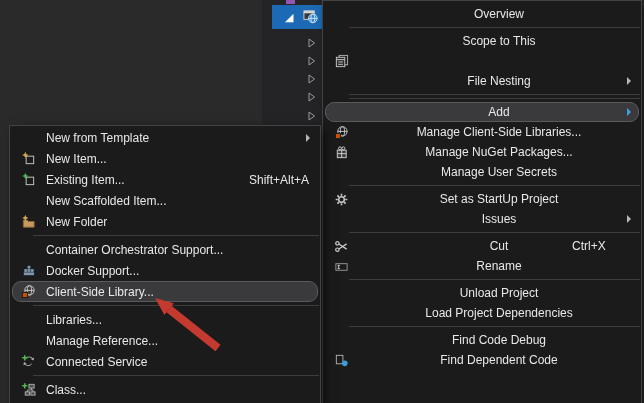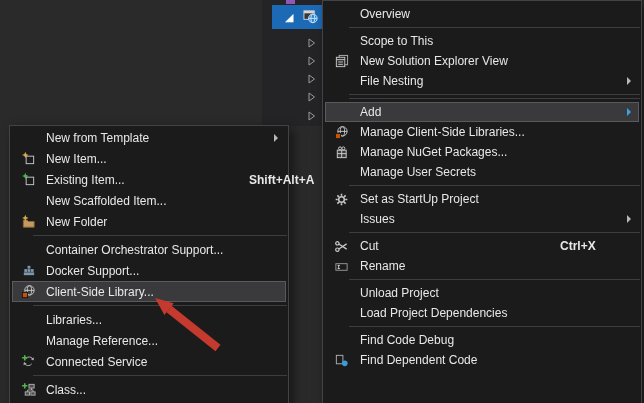--- a/index.html
+++ b/index.html
@@ -33,46 +33,47 @@
     position:absolute;left:46px;width:8px;height:10px;
   }
   
   .menu{
     position:absolute;
     background:var(--menu-bg,#1b1b1c);
     border:1px solid var(--menu-border,#434346);
     box-shadow:4px 4px 10px rgba(0,0,0,.5);
     box-sizing:border-box;
   }
-  #submenu-add{left:9px;top:125px;width:280px;padding:1px 0 3px 0;}
+  #submenu-add{left:9px;top:125px;width:312px;padding:1px 0 3px 0;}
   #context-menu{left:322px;top:0;width:320px;height:420px;padding:3px 0 0 0;}
   .menu-item{
     position:relative;display:flex;align-items:center;
     margin:0 2px;border:1px solid transparent;box-sizing:border-box;
   }
   #submenu-add .menu-item{height:21px;}
-  #context-menu .menu-item{height:20px;}
+  #context-menu .menu-item{height:20px;justify-content:center;}
   .menu-item.highlighted{
     background:var(--highlight-bg,#3a3a3d);
     border-color:var(--highlight-border,#5a5a5e);
+    border-radius:9px;
   }
   .mi-icon{
     position:absolute;left:7px;width:16px;height:16px;
     display:flex;align-items:center;justify-content:center;
   }
   .mi-label{
     color:var(--menu-text,#e8e8e8);white-space:nowrap;
   }
   #submenu-add .mi-label{margin-left:33px;}
   #context-menu .mi-label{margin-left:34px;}
   .mi-shortcut{
-    position:absolute;color:var(--menu-text,#e8e8e8);white-space:nowrap;font-weight:bold;
+    position:absolute;color:var(--menu-text,#e8e8e8);white-space:nowrap;
   }
   #submenu-add .mi-shortcut{left:236px;}
-  #context-menu .mi-shortcut{left:234px;}
+  #context-menu .mi-shortcut{left:246px;}
   .mi-arrow{
     position:absolute;right:7px;top:50%;margin-top:-4px;
     width:0;height:0;
     border-left:4px solid #b8b8b8;
     border-top:4px solid transparent;
     border-bottom:4px solid transparent;
   }
   .menu-item.highlighted .mi-arrow{border-left-color:var(--accent-blue,#3ea0e8);}
   .menu-sep{
     height:1px;background:#3d3d40;
@@ -143,21 +144,20 @@
     <div class="menu-item">
       <span class="mi-icon">
         <svg width="15" height="15" viewBox="0 0 16 16" xmlns="http://www.w3.org/2000/svg">
           <rect x="5.5" y="1.5" width="9" height="10" fill="none" stroke="#b0b0b0"></rect>
           <rect x="2.5" y="3.5" width="9" height="10" fill="#2a2a2c" stroke="#c8c8c8"></rect>
           <line x1="2.5" y1="6" x2="11.5" y2="6" stroke="#c8c8c8"></line>
           <line x1="4.5" y1="8.5" x2="9.5" y2="8.5" stroke="#c8c8c8"></line>
           <line x1="4.5" y1="11" x2="9.5" y2="11" stroke="#c8c8c8"></line>
         </svg>
       </span>
-      <span class="mi-label">New Solution Explorer View</span>
     </div>
     <div class="menu-item">
       <span class="mi-label">File Nesting</span>
       <span class="mi-arrow"></span>
     </div>
     <div class="menu-sep"></div>
     <div class="menu-sep"></div>
     <div class="menu-item highlighted">
       <span class="mi-label">Add</span>
       <span class="mi-arrow"></span>

